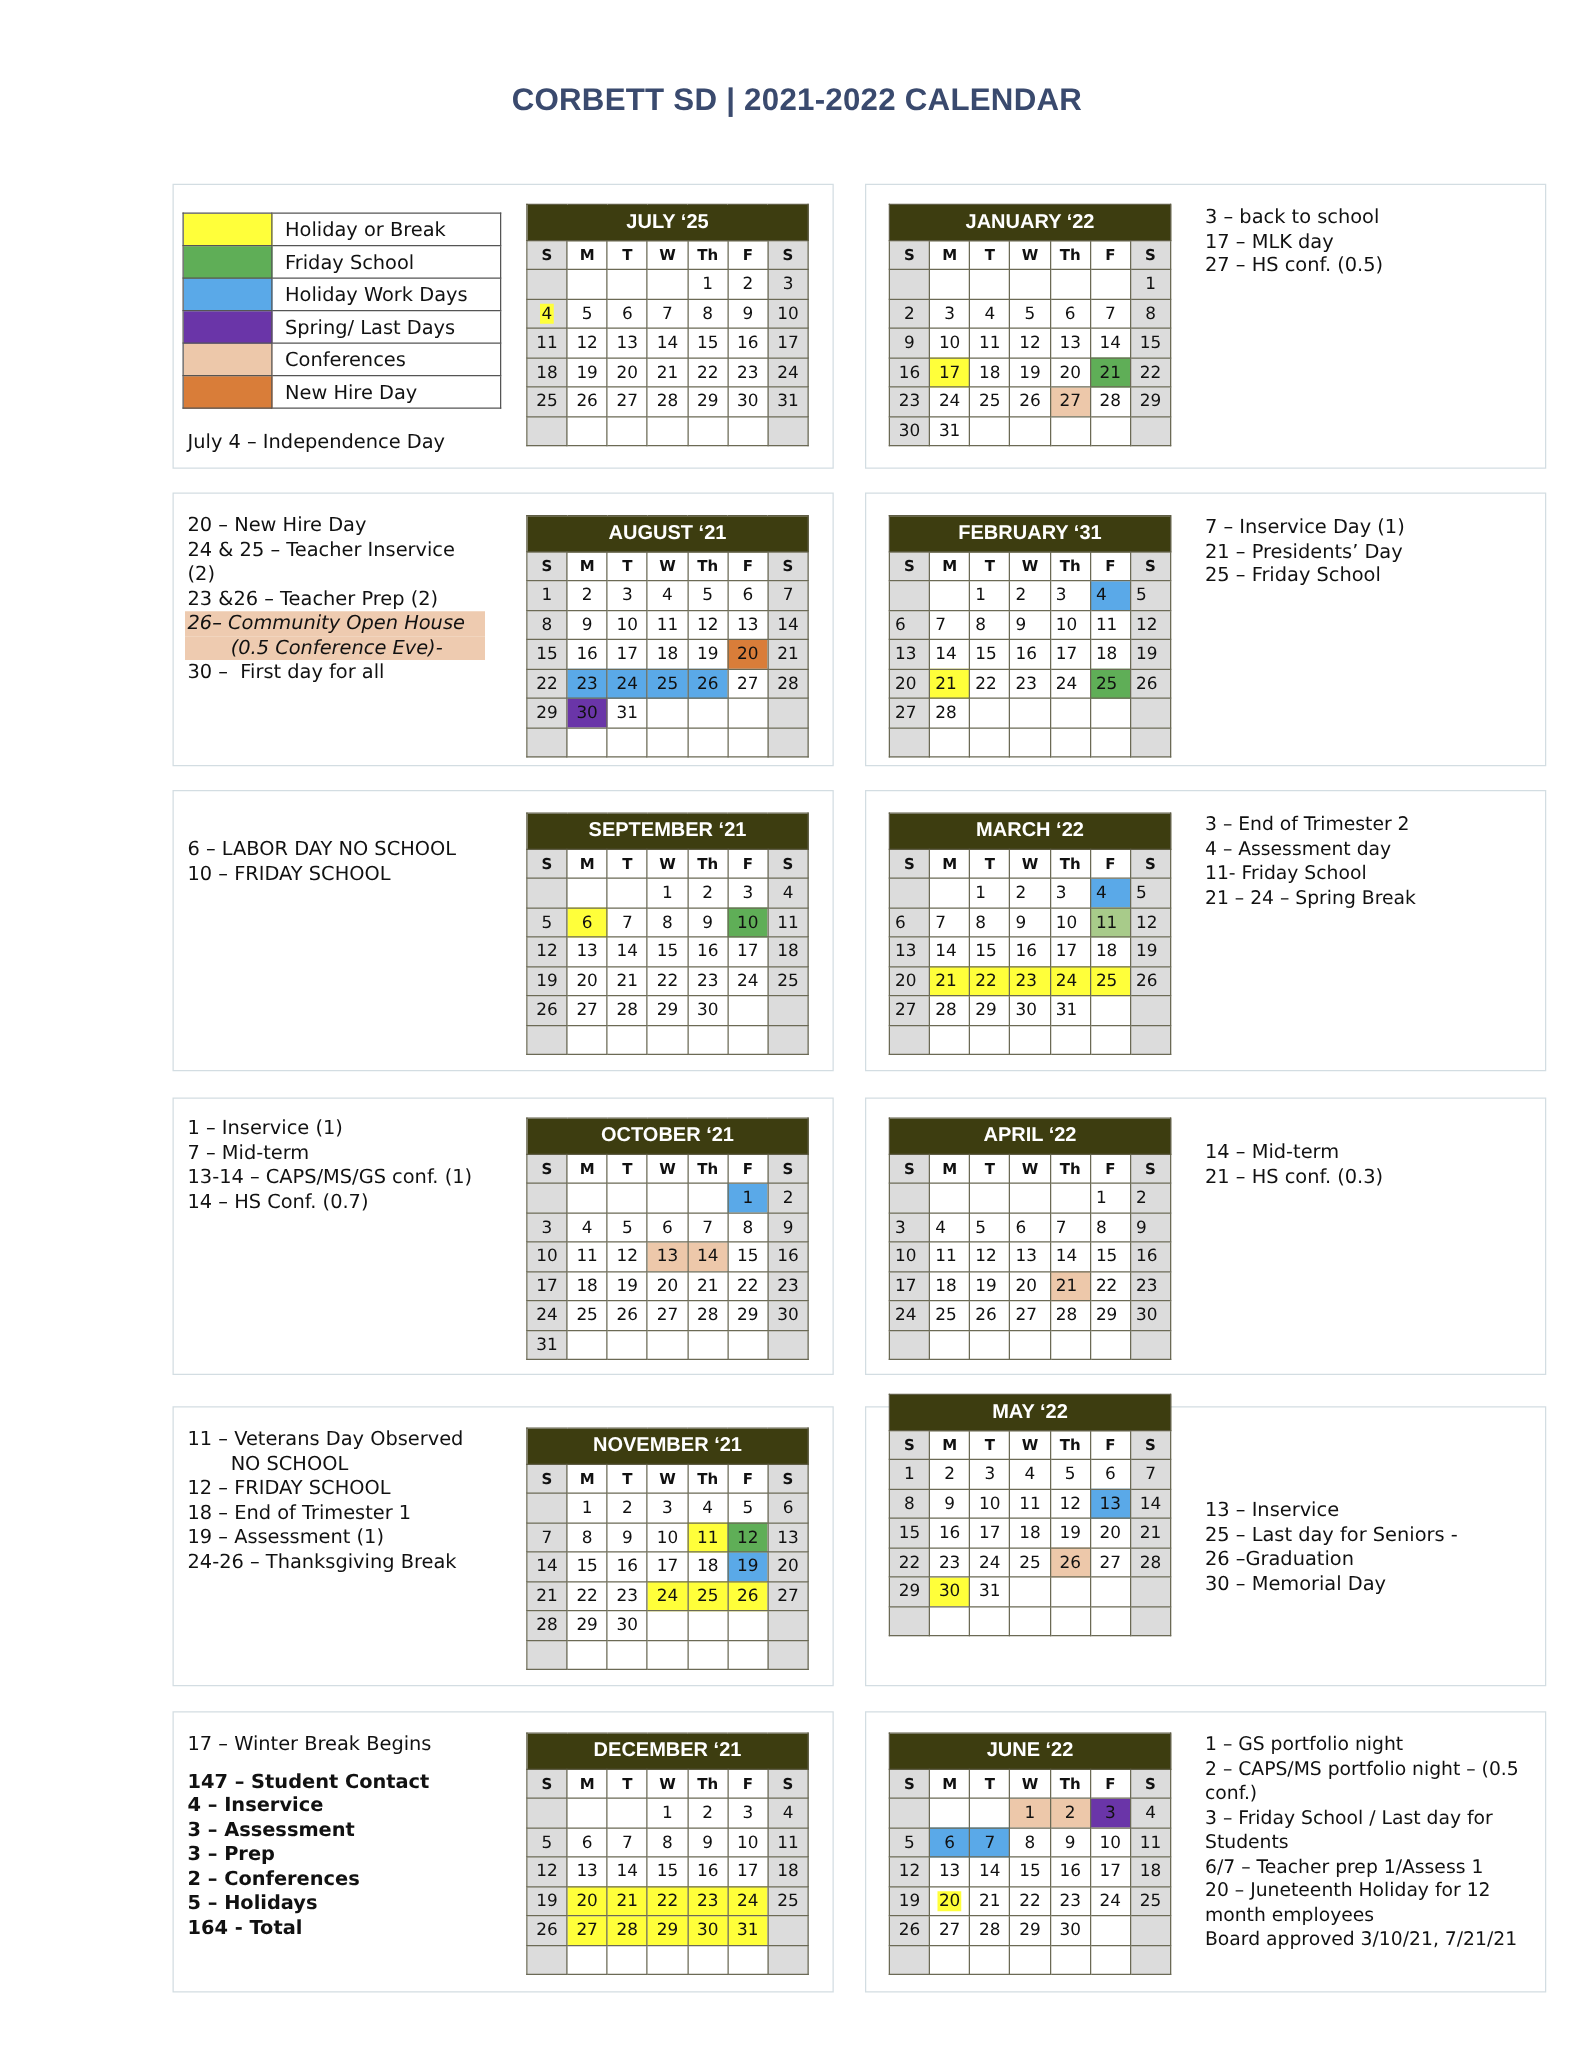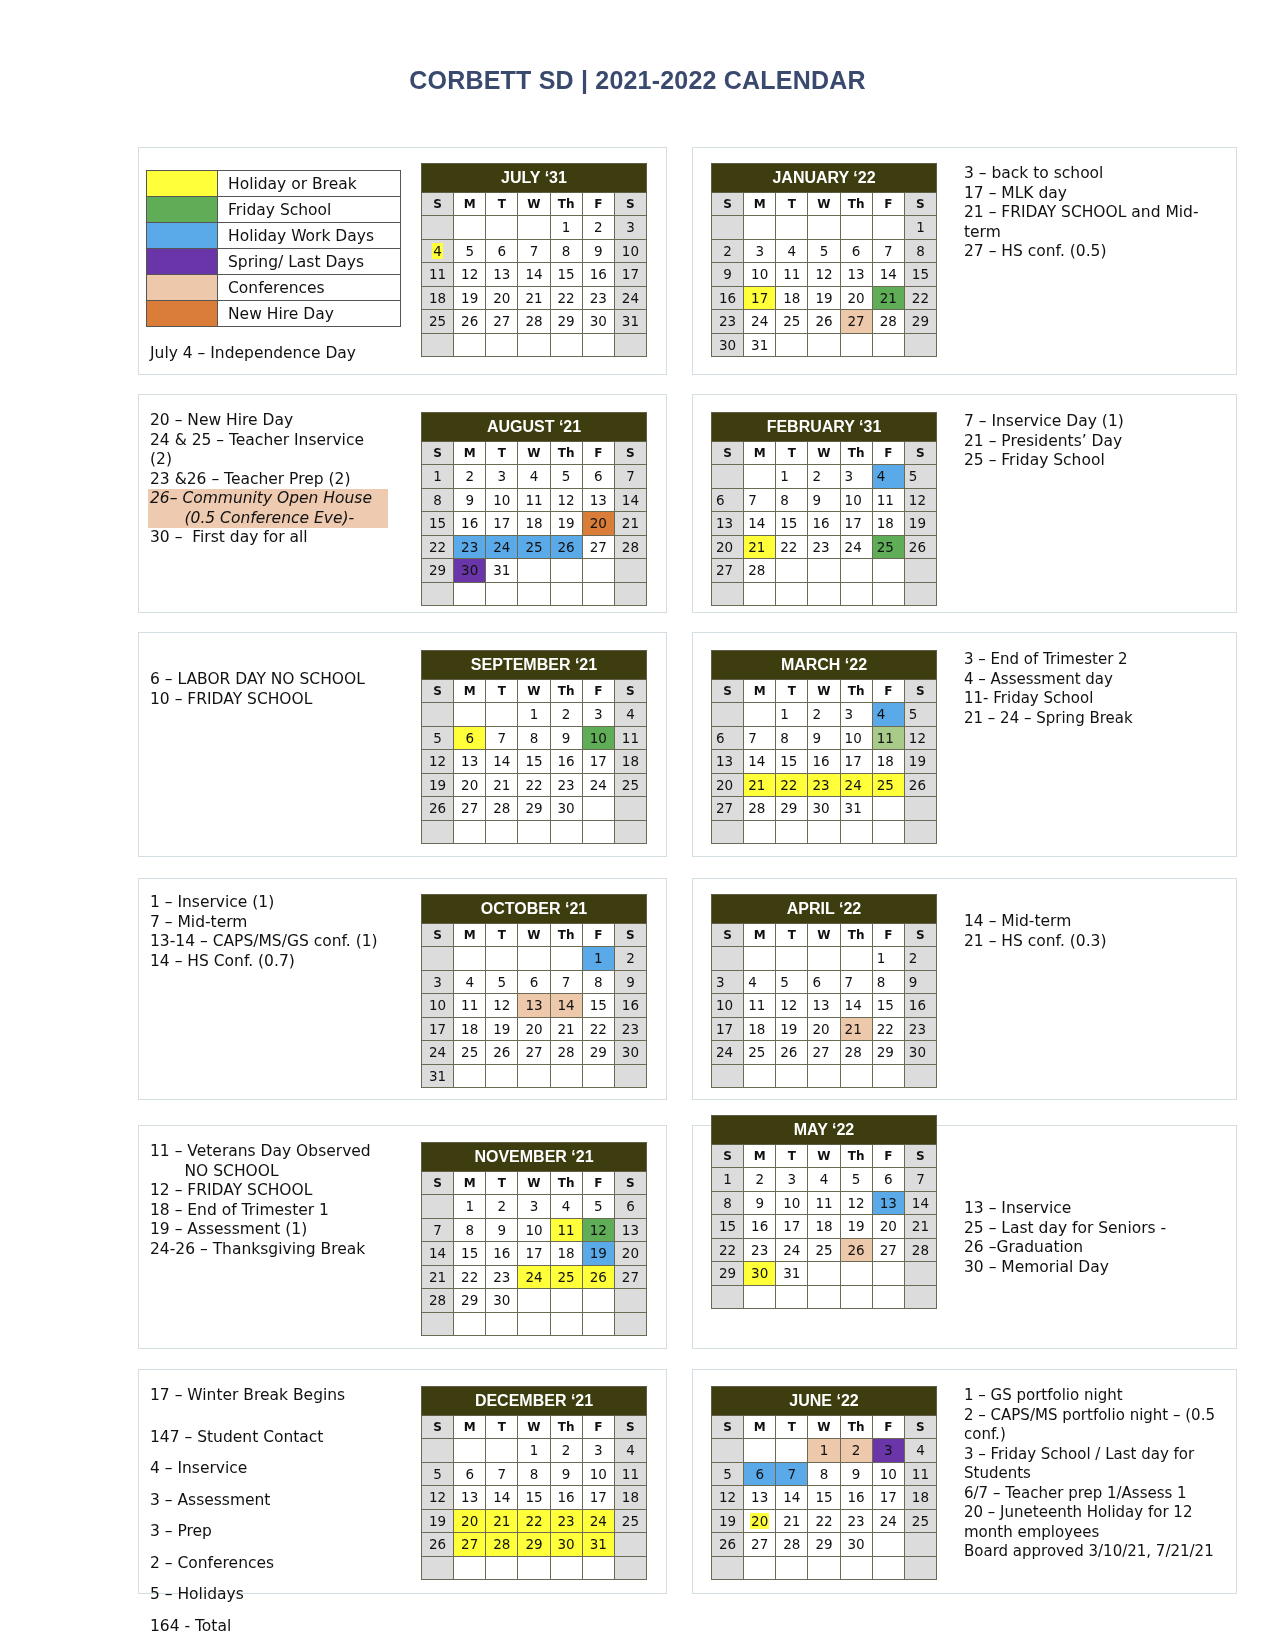--- a/index.html
+++ b/index.html
@@ -5,21 +5,21 @@
   html, body { margin: 0; padding: 0; background: #ffffff; }
   body { width: 1275px; height: 1650px; position: relative; overflow: hidden;
          font-family: "DejaVu Sans", "Liberation Sans", sans-serif; color: #111; }
   .title { position: absolute; left: 0; width: 1275px; top: 66px; text-align: center;
            font-family: "Liberation Sans", sans-serif; font-weight: bold; font-size: 25px;
            letter-spacing: 0.2px; }
   .panel { position: absolute; border: 1.5px solid #d3dde2; background: #fff; box-sizing: border-box; }
   .notes { position: absolute; font-size: 15.5px; line-height: 19.5px; white-space: pre-wrap; }
   .notes .line { display: block; }
   .notes .hl { background: #eecbb0; font-style: italic; }
-  .notes .bold { font-weight: normal; margin-top: 12px; }
+  .notes .bold { font-weight: bold; }
   .notes .gap { height: 10px; }
   .cal { position: absolute; width: 226px; border-collapse: collapse; table-layout: fixed;
          font-family: "DejaVu Sans", sans-serif; }
   .cal .hdr { height: 28px; background: #3d3d10; color: #fff; font-weight: bold;
               font-size: 16px; text-align: center; font-family: "Liberation Sans", sans-serif;
               border: 1px solid #5f5d45; }
   .cal td { border: 1px solid #6b6a55; height: 22.5px; font-size: 13.5px; text-align: center; padding: 0; }
   .cal td.dn { font-weight: bold; font-size: 12px; height: 22px; }
   .cal td.we { background: #dcdcdc; }
   .cal.left-align td.num { text-align: left; padding-left: 4px; }
@@ -73,21 +73,21 @@
         <td class="sw" style="background: rgb(217, 125, 57);"></td>
         <td class="lbl">New Hire Day</td>
       </tr>
     </tbody>
 </table>
 <div class="footnote">July 4 – Independence Day</div>
 
 <table class="cal" style="left:421px;top:163px;">
     <tbody>
       <tr>
-        <td class="hdr" colspan="7">JULY ‘31</td>
+        <td class="hdr" colspan="7">JULY ‘25</td>
       </tr>
       <tr>
         <td class="dn we">S</td>
         <td class="dn">M</td>
         <td class="dn">T</td>
         <td class="dn">W</td>
         <td class="dn">Th</td>
         <td class="dn">F</td>
         <td class="dn we">S</td>
       </tr>
@@ -916,18 +916,18 @@
         <td class="num we" style=""></td>
       </tr>
     </tbody>
   </table>
 
 <div class="notes" style="left:150px;top:411px;width:248px;"><span class="line">20 – New Hire Day</span><span class="line">24 &amp; 25 – Teacher Inservice</span><span class="line">(2)</span><span class="line">23 &amp;26 – Teacher Prep (2)</span><span class="line hl" style="margin-left: -2px; padding-left: 2px; width: 238px;">26– Community Open House</span><span class="line hl" style="margin-left: -2px; padding-left: 2px; width: 238px;">       (0.5 Conference Eve)-</span><span class="line">30 –  First day for all</span></div>
 <div class="notes" style="left:150px;top:670px;width:260px;"><span class="line">6 – LABOR DAY NO SCHOOL</span><span class="line">10 – FRIDAY SCHOOL</span></div>
 <div class="notes" style="left:150px;top:893px;width:260px;"><span class="line">1 – Inservice (1)</span><span class="line">7 – Mid-term</span><span class="line">13-14 – CAPS/MS/GS conf. (1)</span><span class="line">14 – HS Conf. (0.7)</span></div>
 <div class="notes" style="left:150px;top:1142px;width:260px;"><span class="line">11 – Veterans Day Observed</span><span class="line">       NO SCHOOL</span><span class="line">12 – FRIDAY SCHOOL</span><span class="line">18 – End of Trimester 1</span><span class="line">19 – Assessment (1)</span><span class="line">24-26 – Thanksgiving Break</span></div>
 <div class="notes" style="left:150px;top:1386px;width:260px;"><span class="line">17 – Winter Break Begins</span><span class="line gap"></span><span class="line bold">147 – Student Contact</span><span class="line bold">4 – Inservice</span><span class="line bold">3 – Assessment</span><span class="line bold">3 – Prep</span><span class="line bold">2 – Conferences</span><span class="line bold">5 – Holidays</span><span class="line bold">164 - Total</span></div>
-<div class="notes" style="left:964px;top:164px;width:270px;"><span class="line">3 – back to school</span><span class="line">17 – MLK day</span><span class="line">21 – FRIDAY SCHOOL and Mid-term</span><span class="line">27 – HS conf. (0.5)</span></div>
+<div class="notes" style="left:964px;top:164px;width:270px;"><span class="line">3 – back to school</span><span class="line">17 – MLK day</span><span class="line">27 – HS conf. (0.5)</span></div>
 <div class="notes" style="left:964px;top:412px;width:270px;"><span class="line">7 – Inservice Day (1)</span><span class="line">21 – Presidents’ Day</span><span class="line">25 – Friday School</span></div>
 <div class="notes" style="left:964px;top:650px;width:270px;font-size:15px;line-height:19.5px;"><span class="line">3 – End of Trimester 2</span><span class="line">4 – Assessment day</span><span class="line">11- Friday School</span><span class="line">21 – 24 – Spring Break</span></div>
 <div class="notes" style="left:964px;top:912px;width:270px;"><span class="line">14 – Mid-term</span><span class="line">21 – HS conf. (0.3)</span></div>
 <div class="notes" style="left:964px;top:1199px;width:270px;"><span class="line">13 – Inservice</span><span class="line">25 – Last day for Seniors -</span><span class="line">26 –Graduation</span><span class="line">30 – Memorial Day</span></div>
 <div class="notes" style="left:964px;top:1386px;width:270px;font-size:15px;line-height:19.5px;"><span class="line">1 – GS portfolio night</span><span class="line">2 – CAPS/MS portfolio night – (0.5</span><span class="line">conf.)</span><span class="line">3 – Friday School / Last day for</span><span class="line">Students</span><span class="line">6/7 – Teacher prep 1/Assess 1</span><span class="line">20 – Juneteenth Holiday for 12</span><span class="line">month employees</span><span class="line">Board approved 3/10/21, 7/21/21</span></div>
 
 </body></html>

